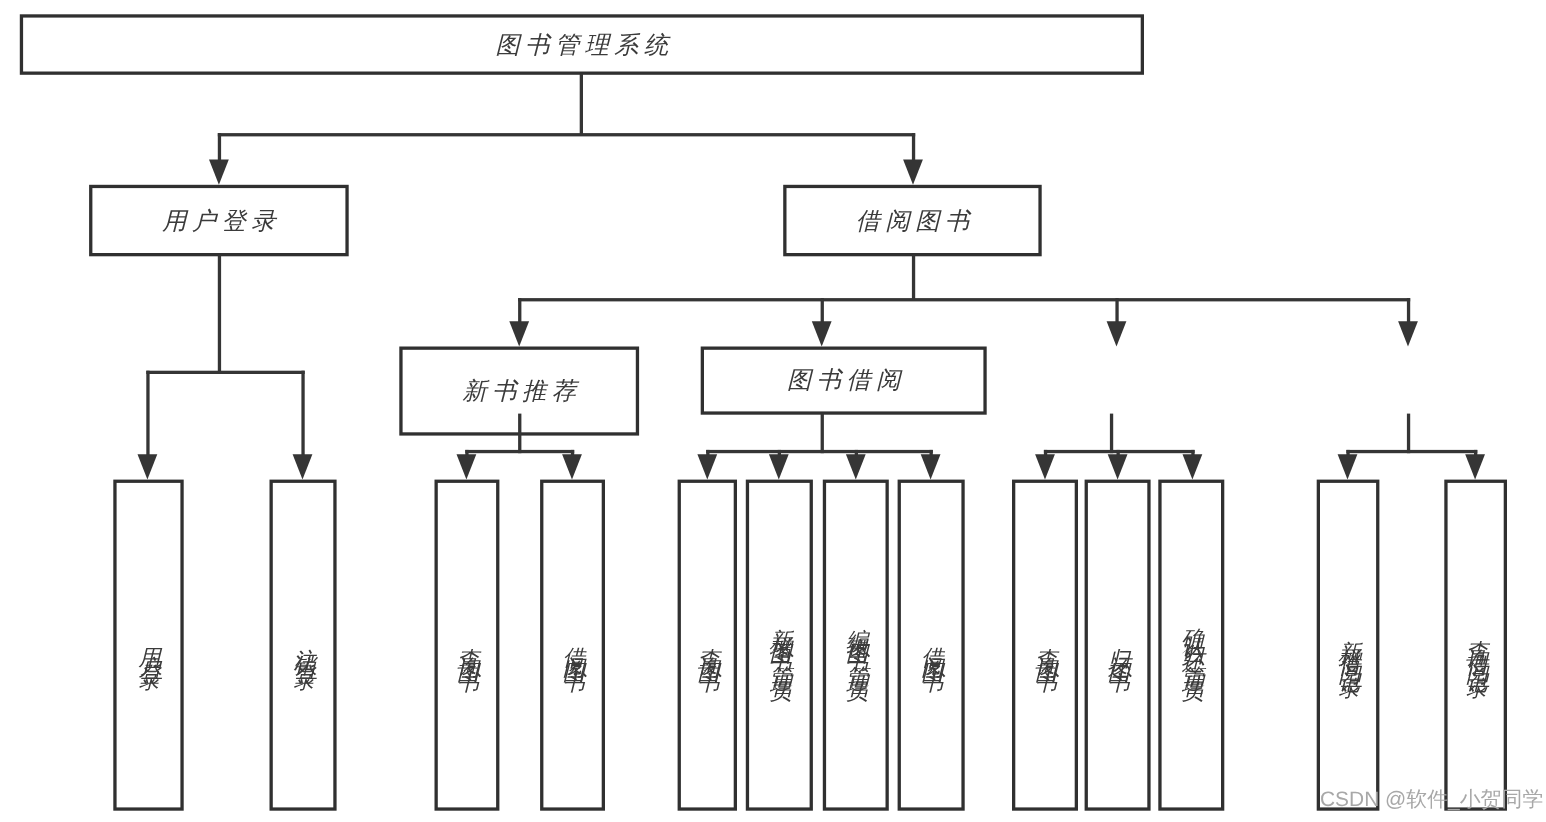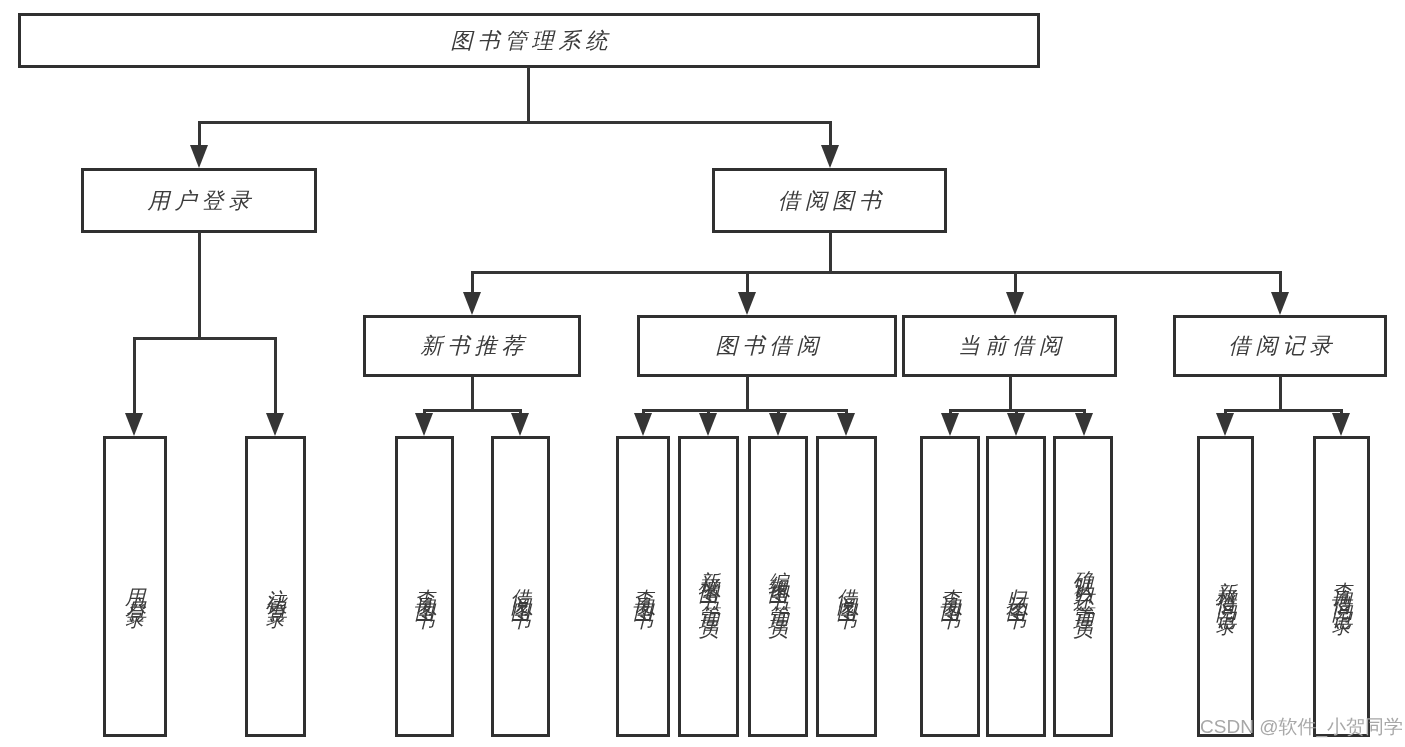--- a/index.html
+++ b/index.html
@@ -33,27 +33,25 @@
 <body>
 
 <div class="canvas">
 
   <div class="box hbox" style="left:18px;top:13px;width:1022px;height:55px">图书管理系统</div>
 
   <div class="box hbox" style="left:81px;top:168px;width:236px;height:65px">用户登录</div>
 
   <div class="box hbox" style="left:712px;top:168px;width:235px;height:65px">借阅图书</div>
 
-  <div class="box hbox" style="left:363px;top:315px;width:218px;height:62px">新书推荐</div>
+  <div class="box hbox" style="left:363px;top:315px;width:218px;height:81px">新书推荐</div>
 
   <div class="box hbox" style="left:637px;top:315px;width:260px;height:62px">图书借阅</div>
 
-  <div class="box hbox" style="left:902px;top:315px;width:215px;height:62px">当前借阅</div>
 
-  <div class="box hbox" style="left:1173px;top:315px;width:214px;height:62px">借阅记录</div>
 
   <div class="box vbox" style="left:103px;top:436px;width:64px;height:301px">
     <span>用户登录</span>
   </div>
 
   <div class="box vbox" style="left:245px;top:436px;width:61px;height:301px">
     <span>注销登录</span>
   </div>
 
   <div class="box vbox" style="left:395px;top:436px;width:59px;height:301px">

